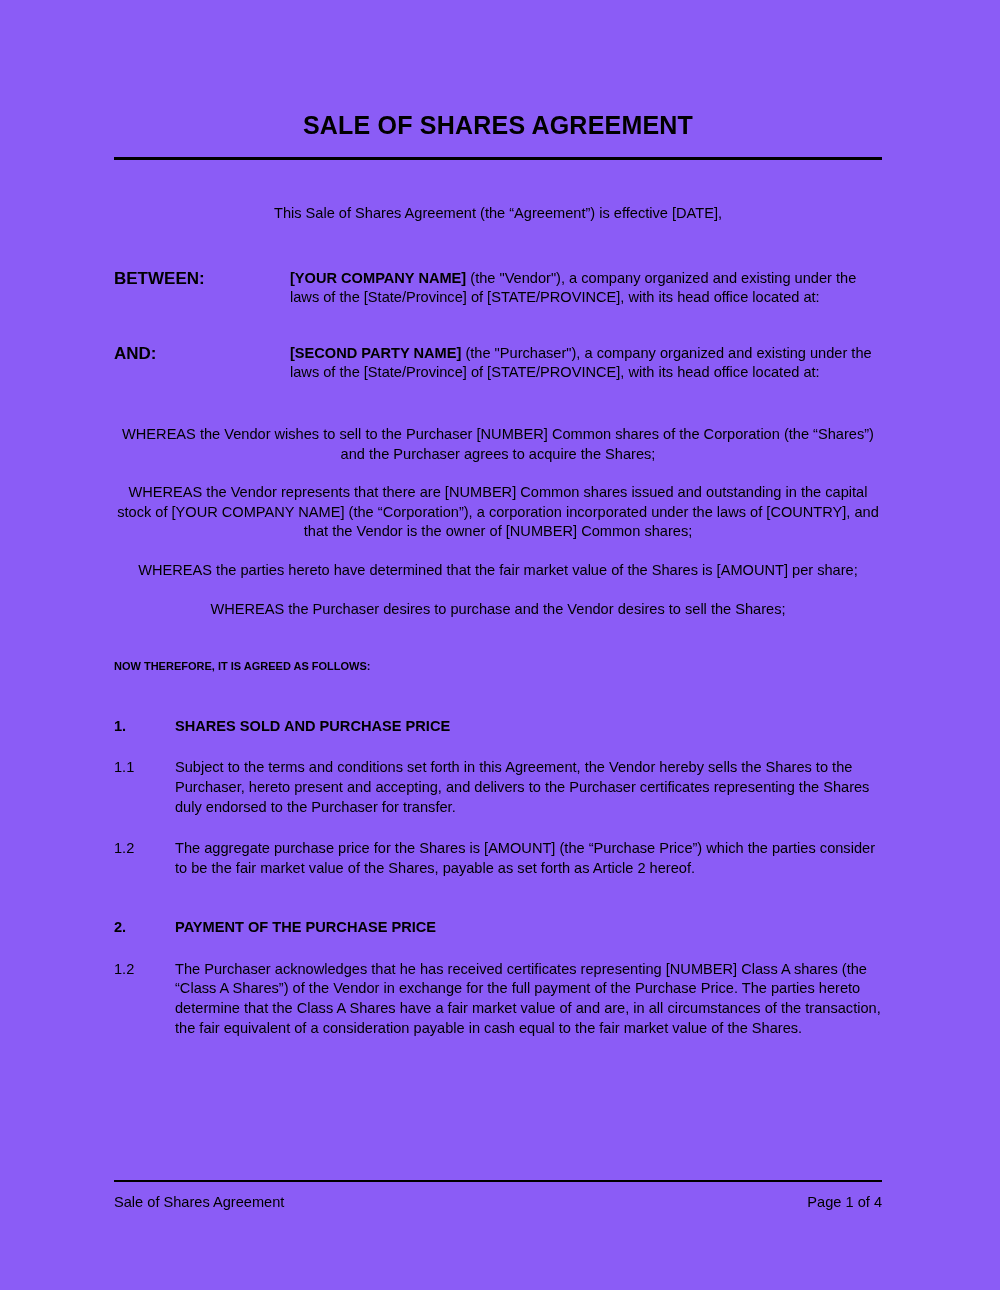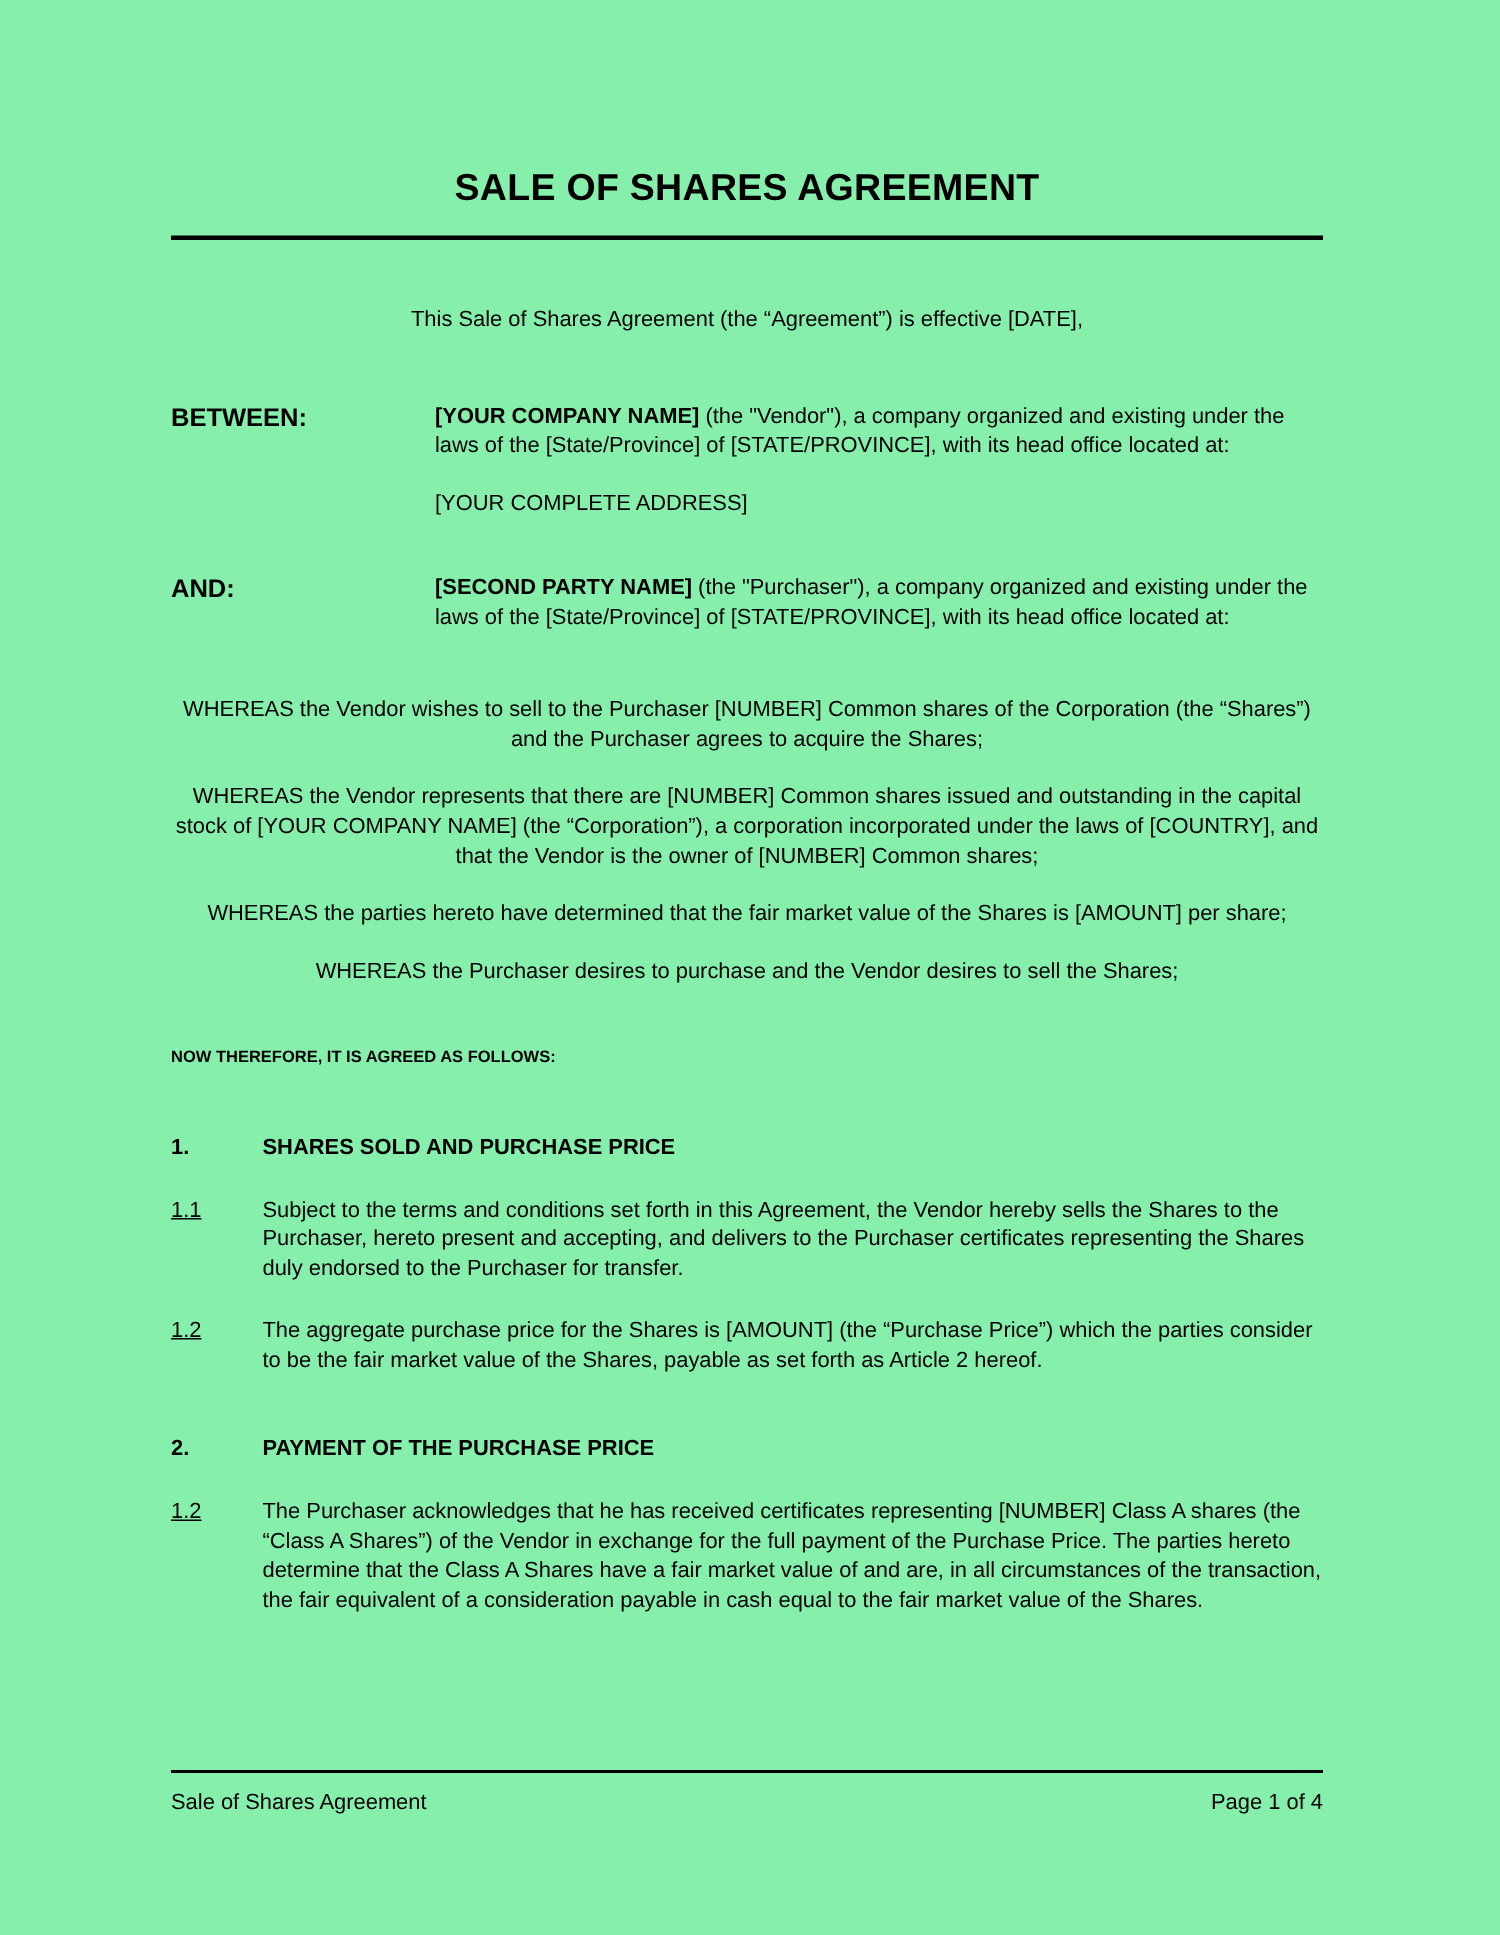--- a/index.html
+++ b/index.html
@@ -8,21 +8,21 @@
     background: #ffffff;
   }
   body {
     font-family: "Liberation Sans", sans-serif;
     color: #000000;
   }
   .page {
     position: relative;
     width: 1000px;
     height: 1290px;
-    background: #86efac;
+    background: #8b5cf6;
     box-sizing: border-box;
     overflow: hidden;
   }
   .content {
     position: absolute;
     left: 114px;
     top: 0;
     width: 768px;
   }
 
@@ -108,21 +108,20 @@
   .clause {
     display: flex;
     align-items: flex-start;
     font-size: 14.6px;
     line-height: 19.6px;
     margin-top: 22px;
   }
   .clause-num {
     width: 61px;
     flex: 0 0 61px;
-    text-decoration: underline;
   }
   .clause-text { flex: 1 1 auto; }
 
   
   .footer {
     position: absolute;
     left: 114px;
     width: 768px;
     top: 1180px;
   }
@@ -147,21 +146,20 @@
 
     <h1 class="doc-title">SALE OF SHARES AGREEMENT</h1>
     <div class="title-rule"></div>
 
     <p class="para intro">This Sale of Shares Agreement (the “Agreement”) is effective [DATE],</p>
 
     <div class="party-row first">
       <div class="party-label">BETWEEN:</div>
       <div class="party-body">
         <span class="strong">[YOUR COMPANY NAME]</span><span> (the "Vendor"), a company organized and existing under the laws of the [State/Province] of [STATE/PROVINCE], with its head office located at:</span>
-        <div class="party-address">[YOUR COMPLETE ADDRESS]</div>
       </div>
     </div>
 
     <div class="party-row second">
       <div class="party-label">AND:</div>
       <div class="party-body">
         <span class="strong">[SECOND PARTY NAME]</span><span> (the "Purchaser"), a company organized and existing under the laws of the [State/Province] of [STATE/PROVINCE], with its head office located at:</span>
       </div>
     </div>
 

